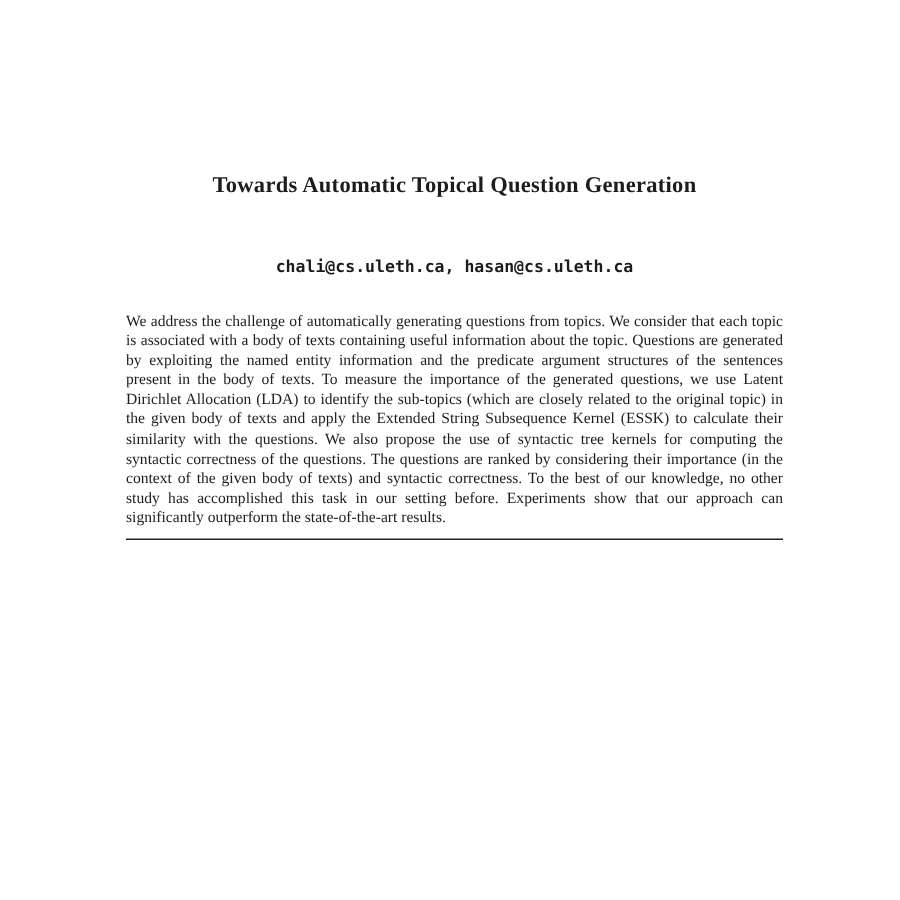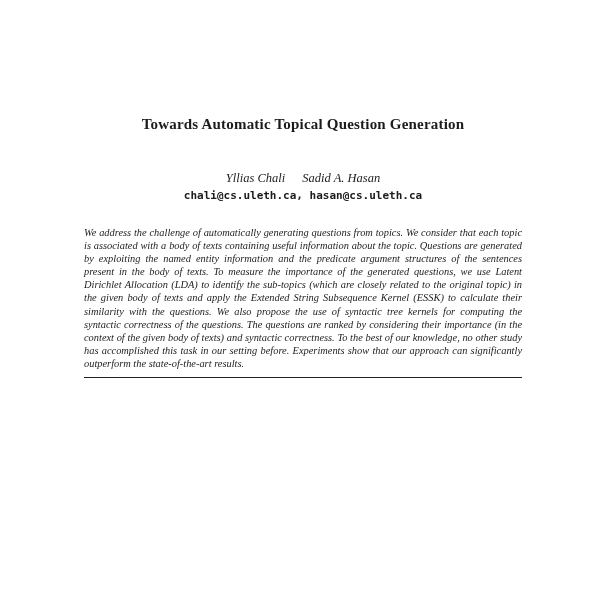--- a/index.html
+++ b/index.html
@@ -54,21 +54,20 @@
     font-variant: small-caps;
     letter-spacing: 1.2px;
     font-size: 12.5px;
     margin: 0 0 3px 0;
   }
   .abstract-body {
     font-size: 10.4px;
     line-height: 13.1px;
     text-align: justify;
     margin: 0;
-    font-style: italic;
   }
   .divider {
     border: none;
     border-top: 1px solid #222;
     margin: 7px 0 5px 0;
     width: 100%;
   }
   .keywords {
     font-size: 10.4px;
     line-height: 13.1px;
@@ -82,24 +81,20 @@
   }
 </style>
 </head>
 <body>
 
 <div class="page">
   <div class="content">
 
     <h1 class="title">Towards Automatic Topical Question Generation</h1>
 
-    <div class="authors">
-      <span class="author">Yllias Chali</span>
-      <span class="author">Sadid A. Hasan</span>
-    </div>
 
 
     <div class="emails">chali@cs.uleth.ca, hasan@cs.uleth.ca</div>
 
 
     <p class="abstract-body">We address the challenge of automatically generating questions from topics. We consider that each topic is associated with a body of texts containing useful information about the topic. Questions are generated by exploiting the named entity information and the predicate argument structures of the sentences present in the body of texts. To measure the importance of the generated questions, we use Latent Dirichlet Allocation (LDA) to identify the sub-topics (which are closely related to the original topic) in the given body of texts and apply the Extended String Subsequence Kernel (ESSK) to calculate their similarity with the questions. We also propose the use of syntactic tree kernels for computing the syntactic correctness of the questions. The questions are ranked by considering their importance (in the context of the given body of texts) and syntactic correctness. To the best of our knowledge, no other study has accomplished this task in our setting before. Experiments show that our approach can significantly outperform the state-of-the-art results.</p>
 
     <hr class="divider">
 
 

